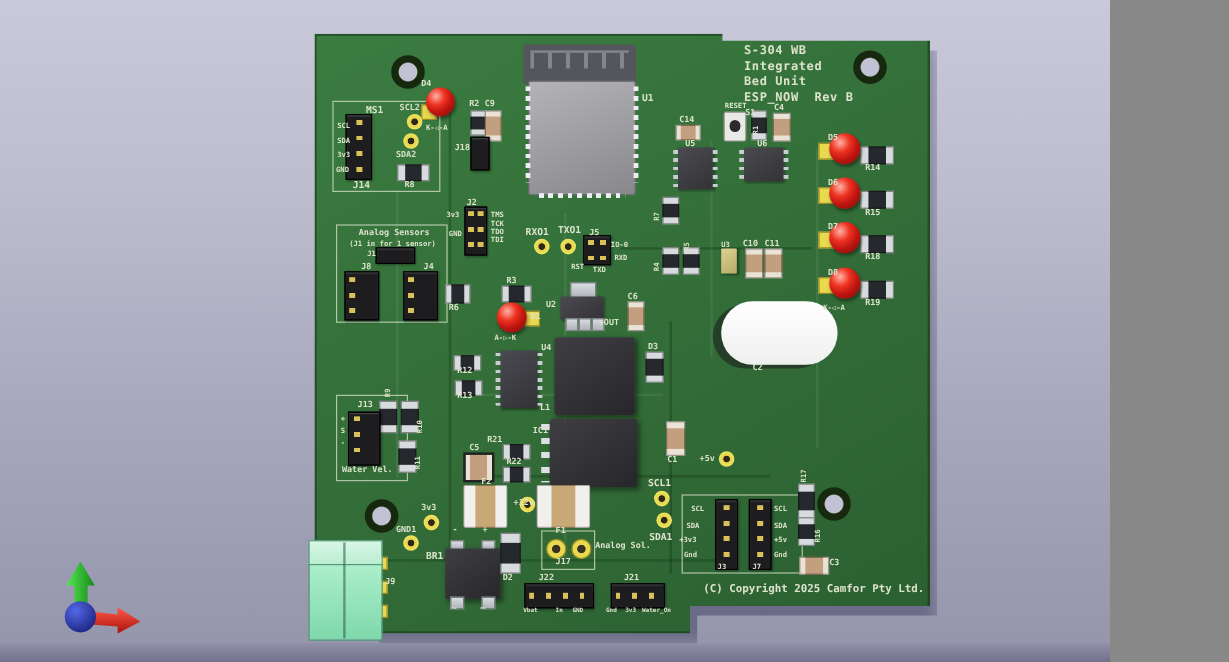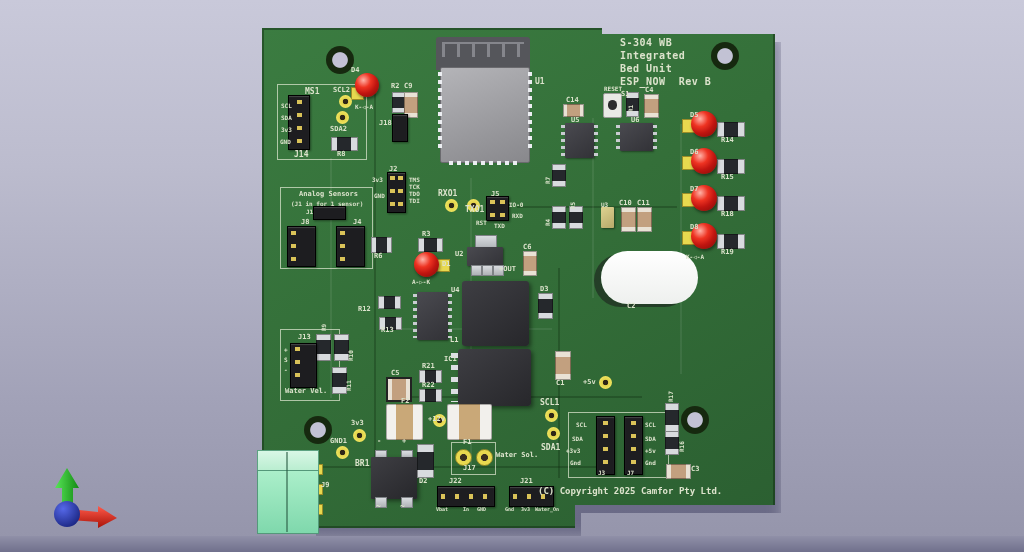--- a/index.html
+++ b/index.html
@@ -1,16 +1,16 @@
 <!DOCTYPE html>
 <html><head>
 <meta charset="utf-8">
 <style>
   html,body{margin:0;padding:0;background:#888;}
-  .stage{position:relative;width:1024px;height:552px;overflow:hidden;
+  .stage{position:relative;width:925px;height:552px;overflow:hidden;
     background:linear-gradient(180deg,#c9c9da 0%,#bcbcce 30%,#a2a2b8 72%,#9494aa 100%);
     font-family:"DejaVu Sans Mono",monospace;}
   .bottom-band{position:absolute;left:0;top:536px;width:1024px;height:16px;
     background:linear-gradient(180deg,#9090a8,#70708c);}
   .board-shadow{position:absolute;left:268px;top:36px;width:513px;height:500px;
     background:rgba(35,35,70,.38);filter:blur(7px);
     clip-path:polygon(0 0,340px 0,340px 6px,513px 6px,513px 477px,313px 477px,313px 500px,48px 500px,48px 484px,0 484px);}
   .board{position:absolute;left:262px;top:28px;width:513px;height:500px;
     background:linear-gradient(150deg,#3b7c41 0%,#346f39 45%,#2b5f31 100%);
     clip-path:polygon(0 0,340px 0,340px 6px,513px 6px,513px 477px,313px 477px,313px 500px,48px 500px,48px 484px,0 484px);
@@ -93,21 +93,21 @@
 
   <div class="hole" style="left:326px;top:46px"></div>
   <div class="hole" style="left:711px;top:42px"></div>
   <div class="hole" style="left:304px;top:416px"></div>
   <div class="hole" style="left:681px;top:406px"></div>
 
   <div class="lbl s10" style="left:620px;top:38px">S-304 WB</div>
   <div class="lbl s10" style="left:620px;top:51px">Integrated</div>
   <div class="lbl s10" style="left:620px;top:64px">Bed Unit</div>
   <div class="lbl s10" style="left:620px;top:77px">ESP_NOW  Rev B</div>
-  <div class="lbl s9" style="left:538px;top:487px">(C) Copyright 2025 Camfor Pty Ltd.</div>
+  <div class="lbl s9" style="left:586px;top:487px">(C) Copyright 2025 Camfor Pty Ltd.</div>
 
   <div class="box" style="left:277px;top:84px;width:88px;height:74px"></div>
   <div class="lbl" style="left:305px;top:88px">MS1</div>
   <div class="conn" style="left:288px;top:95px;width:20px;height:53px">
     <div class="cpins-v" style="left:8px;top:4px;bottom:3px"></div>
   </div>
   <div class="lbl s6" style="left:281px;top:103px">SCL</div>
   <div class="lbl s6" style="left:281px;top:115px">SDA</div>
   <div class="lbl s6" style="left:281px;top:127px">3v3</div>
   <div class="lbl s6" style="left:280px;top:139px">GND</div>
@@ -153,21 +153,21 @@
     <div class="cpins-v" style="left:3px;top:4px;bottom:4px"></div>
   </div>
   <div class="conn" style="left:336px;top:226px;width:27px;height:39px">
     <div class="cpins-v" style="left:3px;top:4px;bottom:4px"></div>
   </div>
   <div class="res" style="left:371px;top:237px;width:19px;height:14px"></div>
   <div class="lbl s7" style="left:374px;top:253px">R6</div>
 
   <div class="lbl" style="left:438px;top:190px">RXO1</div>
   <div class="tp" style="left:445px;top:199px"></div>
-  <div class="lbl" style="left:465px;top:206px">TXO1</div>
+  <div class="lbl" style="left:465px;top:188px">TXO1</div>
   <div class="tp" style="left:467px;top:199px"></div>
   <div class="lbl s7" style="left:491px;top:191px">J5</div>
   <div class="conn" style="left:486px;top:196px;width:21px;height:23px">
     <div class="cpins-v" style="left:3px;top:3px;bottom:3px"></div>
     <div class="cpins-v" style="right:3px;top:3px;bottom:3px"></div>
   </div>
   <div class="lbl s6" style="left:509px;top:202px">IO-0</div>
   <div class="lbl s6" style="left:512px;top:213px">RXD</div>
   <div class="lbl s6" style="left:494px;top:223px">TXD</div>
   <div class="lbl s6" style="left:476px;top:220px">RST</div>
@@ -218,50 +218,50 @@
   <div class="lbl s7" style="left:455px;top:251px">U2</div>
   <div class="metal" style="left:475px;top:235px;width:20px;height:13px"></div>
   <div class="chip" style="left:467px;top:247px;width:36px;height:19px"></div>
   <div class="metal" style="left:471px;top:265px;width:9px;height:9px"></div>
   <div class="metal" style="left:482px;top:265px;width:9px;height:9px"></div>
   <div class="metal" style="left:493px;top:265px;width:9px;height:9px"></div>
   <div class="lbl s7" style="left:499px;top:266px">+OUT</div>
   <div class="lbl s7" style="left:523px;top:244px">C6</div>
   <div class="cap" style="left:523px;top:251px;width:12px;height:23px"></div>
 
-  <div class="lbl s7" style="left:358px;top:306px">R12</div>
+  <div class="lbl s7" style="left:381px;top:306px">R12</div>
   <div class="res" style="left:378px;top:296px;width:21px;height:11px"></div>
   <div class="lbl s7" style="left:381px;top:327px">R13</div>
   <div class="res" style="left:379px;top:317px;width:21px;height:11px"></div>
   <div class="lbl s7" style="left:451px;top:287px">U4</div>
   <div class="chip dip" style="left:417px;top:292px;width:31px;height:48px"></div>
   <div class="blk" style="left:462px;top:281px;width:67px;height:65px"></div>
   <div class="lbl s7" style="left:450px;top:337px">L1</div>
   <div class="lbl s7" style="left:540px;top:286px">D3</div>
   <div class="res v" style="left:538px;top:293px;width:13px;height:24px"></div>
   <div class="lbl s7" style="left:444px;top:356px">IC1</div>
   <div class="blk pwr" style="left:458px;top:349px;width:73px;height:57px"></div>
 
   <div class="lbl s7" style="left:391px;top:370px">C5</div>
   <div class="cap h" style="left:386px;top:377px;width:22px;height:21px;border:2px solid #222"></div>
-  <div class="lbl s7" style="left:422px;top:363px">R21</div>
+  <div class="lbl s7" style="left:406px;top:363px">R21</div>
   <div class="res" style="left:419px;top:370px;width:21px;height:11px"></div>
   <div class="lbl s7" style="left:422px;top:382px">R22</div>
   <div class="res" style="left:419px;top:389px;width:21px;height:11px"></div>
   <div class="lbl s7" style="left:401px;top:398px">F2</div>
   <div class="fuse" style="left:386px;top:404px;width:35px;height:34px"></div>
   <div class="lbl s7" style="left:428px;top:416px">+12v</div>
   <div class="tp" style="left:433px;top:414px"></div>
   <div class="fuse" style="left:447px;top:404px;width:43px;height:34px"></div>
   <div class="lbl s7" style="left:463px;top:439px">F1</div>
   <div class="box" style="left:451px;top:442px;width:43px;height:31px"></div>
   <div class="pad" style="left:455px;top:449px;width:15px;height:15px;border-radius:50%;background:radial-gradient(circle,#3a3020 0 30%,#e8d94f 36%)"></div>
   <div class="pad" style="left:476px;top:449px;width:15px;height:15px;border-radius:50%;background:radial-gradient(circle,#3a3020 0 30%,#e8d94f 36%)"></div>
   <div class="lbl s7" style="left:463px;top:465px">J17</div>
-  <div class="lbl s7" style="left:496px;top:452px">Water Sol.</div>
+  <div class="lbl s7" style="left:496px;top:452px">Analog Sol.</div>
 
   <div class="cap" style="left:555px;top:351px;width:14px;height:27px"></div>
   <div class="lbl s7" style="left:556px;top:380px">C1</div>
   <div class="lbl s7" style="left:583px;top:379px">+5v</div>
   <div class="tp" style="left:599px;top:376px"></div>
   <div class="lbl" style="left:540px;top:399px">SCL1</div>
   <div class="tp" style="left:545px;top:409px"></div>
   <div class="tp" style="left:547px;top:427px"></div>
   <div class="lbl" style="left:541px;top:444px">SDA1</div>
 

